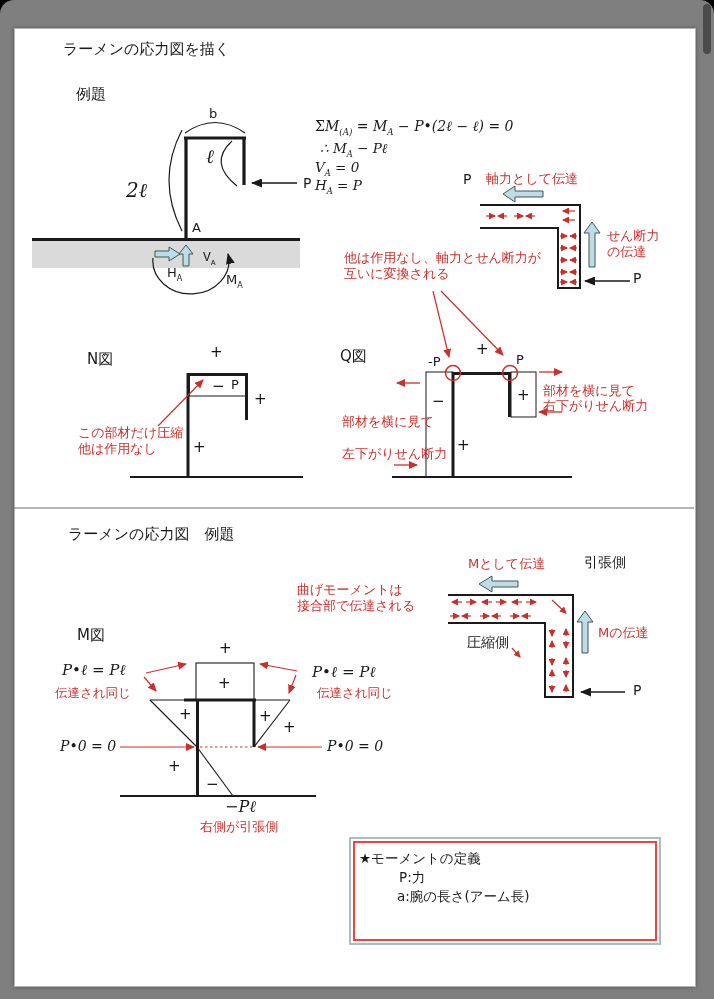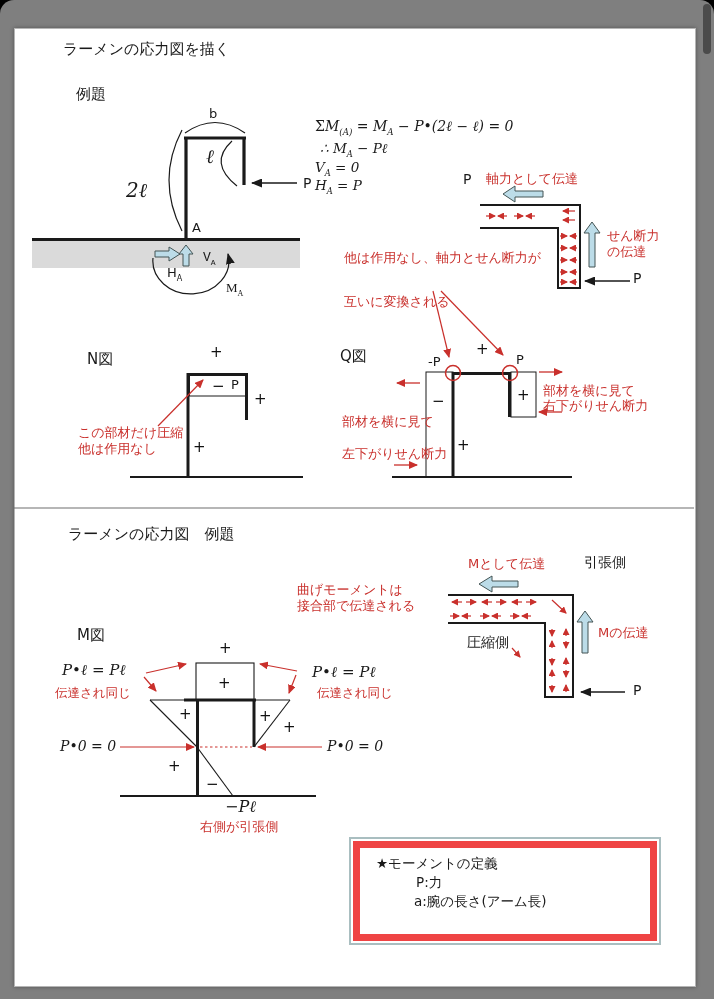--- a/index.html
+++ b/index.html
@@ -11,21 +11,21 @@
   #scrollthumb{position:absolute;right:3px;top:4px;width:8px;height:50px;background:#4b4b4b;border-radius:4px;}
   svg.overlay{position:absolute;left:0;top:0;pointer-events:none;}
   .t{position:absolute;white-space:nowrap;color:#1a1a1a;line-height:1.25;
      font-family:"DejaVu Sans","Liberation Sans",sans-serif;}
   .red{color:#c9302c;}
   .math{font-family:"DejaVu Serif","Liberation Serif",serif;font-style:italic;}
   .sym{font-size:15px;color:#111;}
   sub{font-size:0.62em;font-style:italic;}
   #defbox{position:absolute;left:349px;top:837px;width:312px;height:108px;
           border:2px solid #a9bec0;background:#fff;box-sizing:border-box;}
-  #defbox .inner{position:absolute;inset:2px;border:7px solid #ef4444;padding:6px 16px;box-sizing:border-box;
+  #defbox .inner{position:absolute;inset:2px;border:2px solid #ef4444;padding:6px 4px;box-sizing:border-box;
                  font-size:13.5px;color:#1a1a1a;}
   #defbox .inner div{line-height:19px;}
   .u{text-decoration:underline;}
 </style>
 </head>
 <body>
 
 <div id="screen">
   <div id="page"></div>
   <div id="scrollthumb"></div>
@@ -178,35 +178,35 @@
 <span class="t" style="left:63px;top:40px;font-size:15px;">ラーメンの応力図を描く</span>
 <span class="t" style="left:76px;top:85px;font-size:15px;">例題</span>
 
 <span class="t" style="left:209px;top:106px;font-size:13px;">b</span>
 <span class="t math" style="left:206px;top:145px;font-size:19px;">ℓ</span>
 <span class="t math" style="left:126px;top:178px;font-size:20px;">2ℓ</span>
 <span class="t" style="left:303px;top:175px;font-size:14px;">P</span>
 <span class="t" style="left:192px;top:220px;font-size:13px;">A</span>
 <span class="t" style="left:167px;top:265px;font-size:13px;"><span>H</span><sub style="font-style:normal">A</sub></span>
 <span class="t" style="left:203px;top:250px;font-size:13px;font-family:Liberation Mono, monospace;"><span>V</span><sub style="font-style:normal">A</sub></span>
-<span class="t" style="left:226px;top:280px;font-size:13px;font-family:Liberation Serif, serif;"><span>M</span><sub style="font-style:normal">A</sub></span>
+<span class="t" style="left:226px;top:272px;font-size:13px;"><span>M</span><sub style="font-style:normal">A</sub></span>
 
 <span class="t math" style="left:315px;top:118px;font-size:14px;"><span style="font-style:normal">Σ</span><span>M</span><sub>(A)</sub><span> = M</span><sub>A</sub><span> − P•(2ℓ − ℓ) = 0</span></span>
 <span class="t math" style="left:320px;top:140px;font-size:13.5px;"><span>∴ M</span><sub>A</sub><span> − Pℓ</span></span>
 <span class="t math" style="left:315px;top:159px;font-size:13.5px;"><span>V</span><sub>A</sub><span> = 0</span></span>
 <span class="t math" style="left:315px;top:177px;font-size:13.5px;"><span>H</span><sub>A</sub><span> = P</span></span>
 
 <span class="t" style="left:463px;top:171px;font-size:14px;">P</span>
 <span class="t red" style="left:486px;top:171px;font-size:13px;">軸力として伝達</span>
 <span class="t red" style="left:607px;top:228px;font-size:13px;">せん断力</span>
 <span class="t red" style="left:607px;top:244px;font-size:13px;">の伝達</span>
 <span class="t" style="left:633px;top:270px;font-size:14px;">P</span>
 
 <span class="t red" style="left:344px;top:250px;font-size:13px;">他は作用なし、軸力とせん断力が</span>
-<span class="t red" style="left:344px;top:266px;font-size:13px;margin-top:28px;">互いに変換される</span>
+<span class="t red" style="left:344px;top:266px;font-size:13px;">互いに変換される</span>
 
 <span class="t" style="left:87px;top:350px;font-size:15px;">N図</span>
 <span class="t sym" style="left:210px;top:343px;">+</span>
 <span class="t sym" style="left:212px;top:377px;">−</span>
 <span class="t" style="left:231px;top:377px;font-size:13px;">P</span>
 <span class="t sym" style="left:254px;top:390px;">+</span>
 <span class="t sym" style="left:193px;top:438px;">+</span>
 <span class="t red" style="left:78px;top:425px;font-size:13px;">この部材だけ圧縮</span>
 <span class="t red" style="left:78px;top:441px;font-size:13px;">他は作用なし</span>
 

